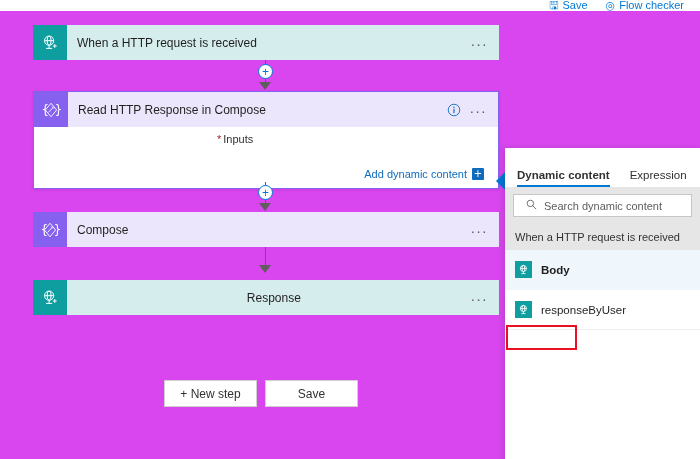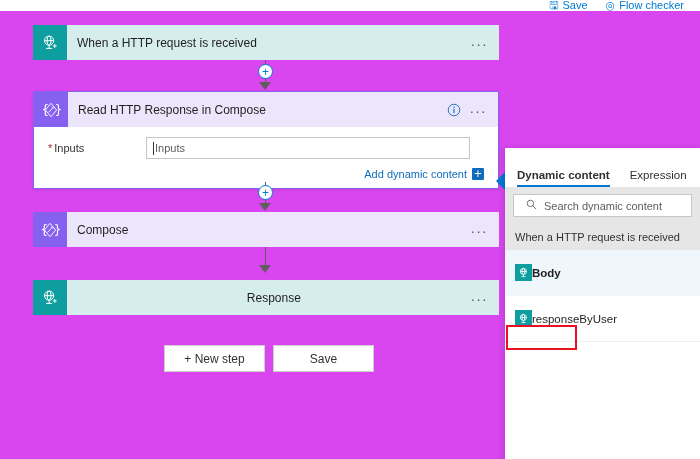--- a/index.html
+++ b/index.html
@@ -58,21 +58,21 @@
   .card-response .card-icon{background:#0f9ea0;}
 
   
   .card-open{
     top:80px;background:#ffffff;border:1px solid #8661f0;
     box-shadow:0 1px 3px rgba(0,0,0,.10);
   }
   .card-open .card-head{background:#ece6fd;}
   .card-open .card-icon{background:#8661f0;}
   .card-body{background:#ffffff;padding:0 0 8px 0;}
-  .field-row{display:flex;align-items:center;height:30px;padding:6px 14px 0 14px;}
+  .field-row{display:flex;align-items:center;height:30px;padding:6px 14px 0 14px;flex-direction:column;}
   .field-label{
     width:98px;flex:0 0 98px;font-size:11px;color:#323130;
   }
   .req-star{color:#a4262c;margin-right:2px;}
   .field-input{
     flex:1;height:22px;border:1px solid #c8c6c4;background:#fff;
     display:flex;align-items:center;padding:0 6px;box-sizing:border-box;
     margin-right:14px;position:relative;
   }
   .field-caret{
@@ -104,23 +104,23 @@
   }
   .arrow-head{
     position:absolute;left:259px;width:0;height:0;
     border-left:6px solid transparent;border-right:6px solid transparent;
     border-top:8px solid #605e5c;
   }
 
   
   .btnrow{position:absolute;top:334px;left:164px;display:flex;gap:8px;}
   .btn{
-    width:101px;height:27px;border:1px solid #d0cfce;background:#fff;
-    display:flex;align-items:center;justify-content:center;
-    font-size:12px;color:#323130;cursor:pointer;box-sizing:border-box;
+    width:93px;height:27px;border:1px solid #d0cfce;background:#fff;
+    display:flex;align-items:center;justify-content:center;
+    font-size:12px;color:#323130;cursor:pointer;box-sizing:border-box;margin-top:35px;
   }
 
   
   .flyout{
     position:absolute;left:505px;top:137px;width:195px;height:322px;
     background:#ffffff;box-shadow:-2px 0 6px rgba(0,0,0,.13);
     overflow:hidden;box-sizing:border-box;
   }
   .flyout-tip{
     position:absolute;left:496px;top:161px;width:0;height:0;
@@ -148,22 +148,22 @@
     height:23px;background:#fff;border:1px solid #c8c6c4;
     display:flex;align-items:center;gap:7px;padding:0 12px;box-sizing:border-box;
   }
   .search-text{font-size:11px;color:#605e5c;}
   .group-label{
     background:#e6e6e6;font-size:11px;color:#323130;
     padding:6px 10px 7px 10px;
   }
   .dc-list{background:#fff;}
   .dc-item{
-    display:flex;align-items:center;
-    height:46px;padding:4px 10px;border-bottom:1px solid #f0f0f0;
+    display:flex;align-items:center;gap:9px;
+    height:40px;padding:4px 10px;border-bottom:1px solid #f0f0f0;
     cursor:pointer;box-sizing:border-box;position:relative;
   }
   .dc-item.sel{background:#eff6fc;border-bottom:1px solid #eff6fc;}
   .dc-ico{
     width:17px;height:17px;flex:0 0 17px;background:#0f9ea0;
     display:flex;align-items:center;justify-content:center;
   }
   .dc-label{font-size:11.5px;color:#201f1e;}
   .dc-item.sel .dc-label{font-weight:bold;}
   .hl-box{

